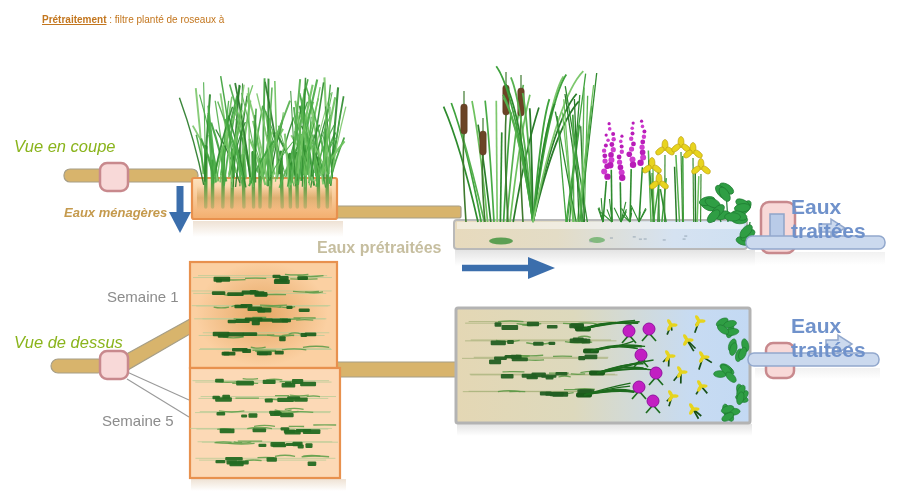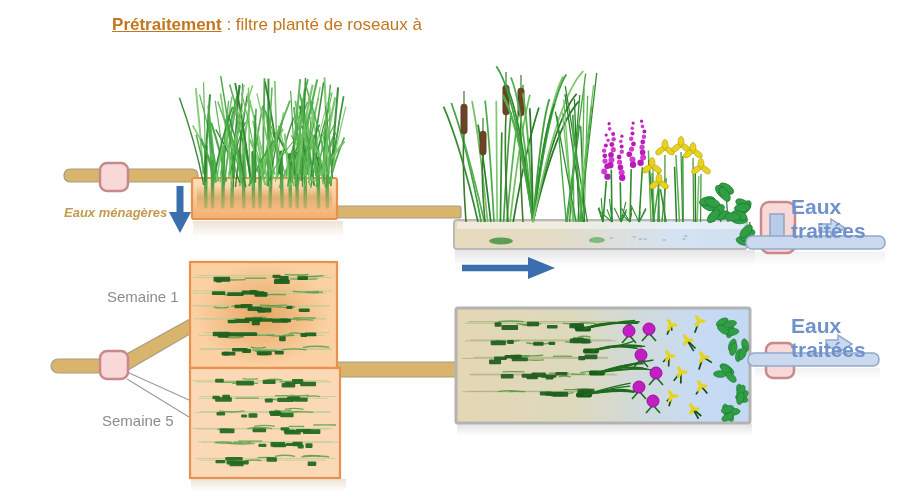--- a/index.html
+++ b/index.html
@@ -1,22 +1,22 @@
 <!DOCTYPE html>
 <html style="--orange_accent: #c3761e; --olive_accent: #7d7c2f; --green_view_label: #8ab41c; --tan_water_label: #c59a4d; --beige_water_label: #c6be9f; --blue_water_label: #7092cb; --gray_week_label: #8c8c8c; --flow_arrow_blue: #3b6eac; --pipe_tan: #d8b46c; --pipe_blue: #cbd9ee; --valve_pink: #f8d9d8; --bed_orange_fill: #fbd0a2; --bed_orange_border: #e8914e; --reed_green: #2e8b2e; --loosestrife_magenta: #c21fc2; --iris_yellow: #e6d41e; --cattail_brown: #6b4426;"><head>
 <meta charset="utf-8">
 <style>
   html,body{margin:0;padding:0;background:#fff;}
   #stage{position:relative;width:908px;height:500px;background:#ffffff;overflow:hidden;
          font-family:"Liberation Sans",sans-serif;}
   #scene{position:absolute;left:0;top:0;}
   .t{position:absolute;}
   .line{white-space:nowrap;}
-  .title-l{left:42px;top:12px;width:380px;text-align:right;color:var(--orange_accent);
-           font-size:17px;line-height:1.5;}
+  .title-l{left:42px;top:12px;width:380px;text-align:left;color:var(--orange_accent);
+           font-size:10px;line-height:1.5;}
   .title-r{left:401px;top:10px;width:360px;text-align:left;color:var(--olive_accent);
            font-size:15.5px;line-height:1.5;}
   .kw{font-weight:bold;text-decoration:underline;}
   .viewlabel{color:var(--green_view_label);font-style:italic;font-size:16.5px;font-weight:400;}
   .vue-coupe{left:14px;top:137px;}
   .vue-dessus{left:14px;top:333px;}
   .inflow{left:64px;top:202px;color:var(--tan_water_label);font-weight:bold;font-size:13px;line-height:1.65;font-style:italic;}
   .pretraitees{left:317px;top:239px;color:var(--beige_water_label);font-weight:bold;font-size:16px;}
   .traitees{color:var(--blue_water_label);font-weight:bold;font-size:21px;}
   .traitees-top{left:791px;top:195px;}
@@ -851,23 +851,26 @@
   <rect x="766" y="343" width="28" height="35" rx="7" class="valve"></rect>
   <rect x="748" y="353" width="131" height="13" rx="6" class="bluepipe"></rect>
   <path d="M826,340 h12 v-5 l14,9 l-14,9 v-5 h-12 z" class="oarrow"></path>
 </svg>
 
 <div class="t title-l">
   <div class="line"><span class="kw">Prétraitement</span><span> : filtre planté de roseaux à</span></div>
 </div>
 
 
+<div class="t viewlabel vue-coupe">Vue en coupe</div>
+<div class="t viewlabel vue-dessus">Vue de dessus</div>
 
 <div class="t inflow">
   <div class="line">Eaux ménagères</div>
 </div>
 
+<div class="t pretraitees">Eaux prétraitées</div>
 <div class="t traitees traitees-top">Eaux traitées</div>
 <div class="t traitees traitees-bottom">Eaux traitées</div>
 <div class="t week week1">Semaine 1</div>
 <div class="t week week2">Semaine 5</div>
 
 </div>
 
 </body></html>

